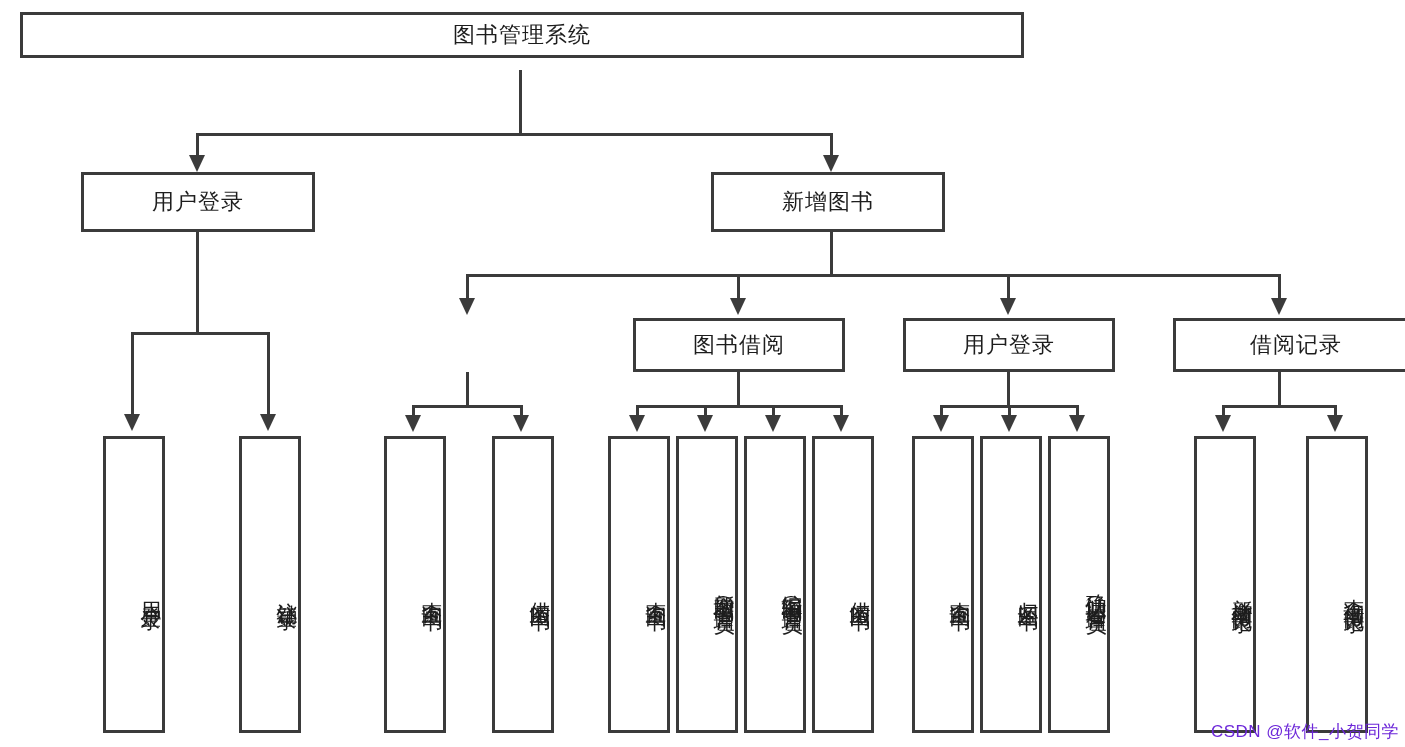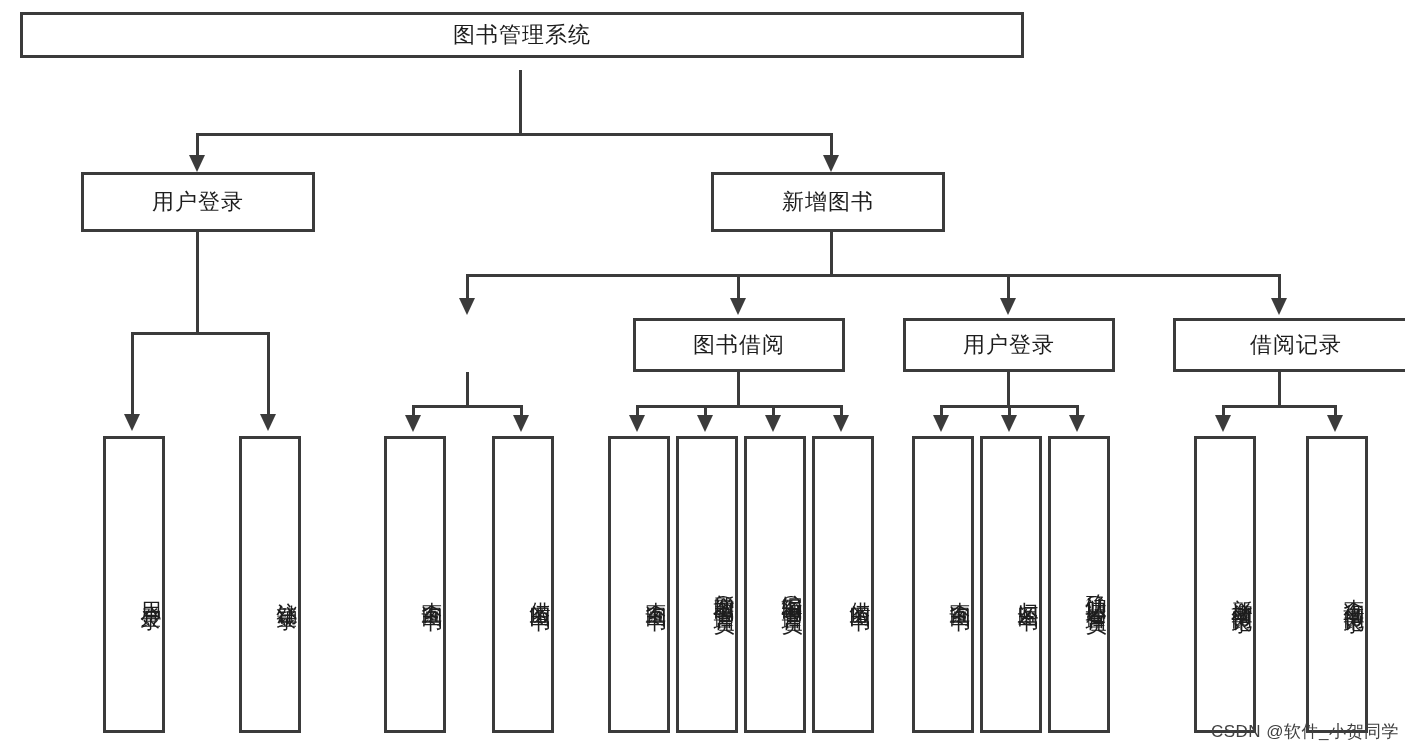--- a/index.html
+++ b/index.html
@@ -60,21 +60,21 @@
     border-left: 8px solid transparent;
     border-right: 8px solid transparent;
     border-top: 17px solid #3b3b3b;
   }
   
   #watermark {
     position: absolute;
     right: 6px;
     bottom: 4px;
     font-size: 17px;
-    color: #404040;
+    color: #6d28d9;
     white-space: nowrap;
     letter-spacing: 0.5px;
   }
 </style>
 </head>
 <body>
 
 <div id="canvas">
 
   <div class="node horiz" style="left:20px; top:12px; width:1004px; height:46px;">

